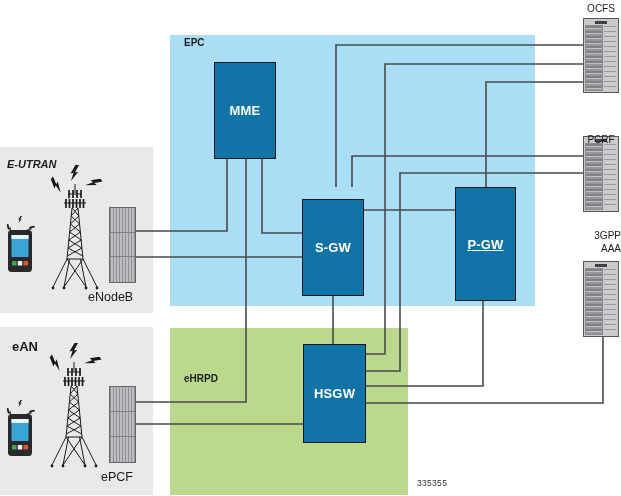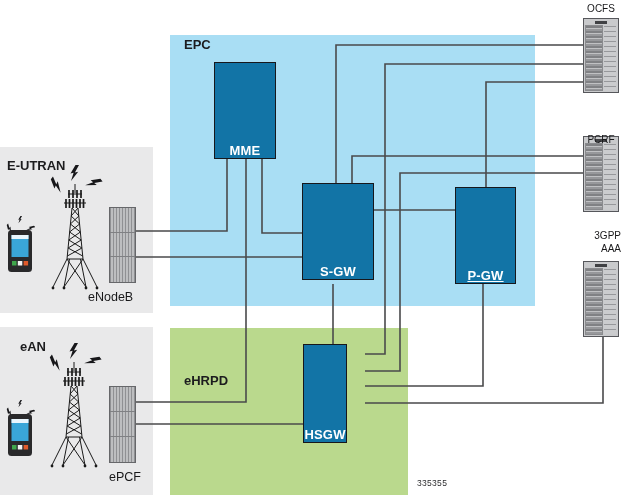--- a/index.html
+++ b/index.html
@@ -5,29 +5,29 @@
   html,body{margin:0;padding:0;background:#fff;}
   .canvas{
     position:relative;width:621px;height:496px;background:#ffffff;overflow:hidden;
     font-family:"Liberation Sans",sans-serif;
   }
   
   .region{position:absolute;z-index:0;}
   .region.access{background:var(--access-bg,#e9e9ea);}
   .region.epc{background:var(--epc-bg,#a9def4);}
   .region.ehrpd{background:var(--ehrpd-bg,#bad98d);}
-  .region-label{position:absolute;z-index:4;font-weight:bold;font-size:13px;color:#1c1c1e;}
+  .region-label{position:absolute;z-index:4;font-weight:bold;font-size:10px;color:#1c1c1e;}
   
   #connection-layer{position:absolute;left:0;top:0;z-index:2;pointer-events:none;}
   #connection-layer polyline{fill:none;stroke:var(--line,#4a4a4b);stroke-width:1.6;}
   
   .node{
     position:absolute;z-index:3;box-sizing:border-box;
     background:var(--node-fill,#1274a6);border:1px solid #17171b;
-    display:flex;align-items:flex-end;justify-content:center;
+    display:flex;align-items:center;justify-content:center;
     color:var(--node-text,#fff);font-weight:bold;font-size:13px;letter-spacing:.2px;
   }
   
   .rack{position:absolute;z-index:3;width:36px;box-sizing:border-box;border:1px solid #56575b;background:#c9cacc;}
   .rack-handle{position:absolute;top:2px;left:11px;width:12px;height:3px;background:#404144;}
   .rack-cols{position:absolute;left:2px;right:2px;top:7px;bottom:2px;display:flex;gap:2px;}
   .rack-col-l{flex:1.3;background:repeating-linear-gradient(180deg,#808184 0 2px,#c0c1c3 2px 3px,#97989b 3px 5px);outline:1px solid #8a8b8e;}
   .rack-col-r{flex:1;background:repeating-linear-gradient(180deg,#97989b 0 1px,#cbccce 1px 5px);}
   
   .rack-v{position:absolute;z-index:3;width:27px;box-sizing:border-box;border:1px solid #66676a;background:#b5b6b8;}
@@ -115,35 +115,35 @@
       <polyline points="486,187 486,82 583,82"></polyline>
       <polyline points="352,187 352,156 583,156"></polyline>
       <polyline points="365,371 400,371 400,173 583,173"></polyline>
       <polyline points="364,210 455,210"></polyline>
       <polyline points="333,284 333,344"></polyline>
       <polyline points="483,284 483,386 365,386"></polyline>
       <polyline points="365,403 603,403 603,337"></polyline>
       <polyline points="136,424 303,424"></polyline>
     </svg>
 
-  <div class="region-label" style="left:7px;top:158px;font-size:13px;">E-UTRAN</div>
-  <div class="region-label" style="left:20px;top:339px;font-size:13px;">eAN</div>
+  <div class="region-label" style="left:7px;top:158px;font-size:11px;font-style:italic;">E-UTRAN</div>
+  <div class="region-label" style="left:12px;top:339px;font-size:13px;">eAN</div>
   <div class="region-label" style="left:184px;top:37px;">EPC</div>
   <div class="region-label" style="left:184px;top:333px;margin-top:40px;">eHRPD</div>
 
   <div class="node" style="left:214px;top:62px;width:62px;height:97px;">
     <span>MME</span>
   </div>
-  <div class="node" style="left:302px;top:183px;width:72px;height:97px;">
+  <div class="node" style="left:302px;top:199px;width:62px;height:97px;">
     <span>S-GW</span>
   </div>
-  <div class="node" style="left:455px;top:187px;width:61px;height:97px;text-decoration:underline;">
+  <div class="node" style="left:455px;top:187px;width:61px;height:114px;text-decoration:underline;">
     <span>P-GW</span>
   </div>
-  <div class="node" style="left:303px;top:344px;width:44px;height:99px;">
+  <div class="node" style="left:303px;top:344px;width:63px;height:99px;">
     <span>HSGW</span>
   </div>
 
   <svg class="pictogram" style="left:5px;top:216px;" width="30" height="62" viewBox="0 0 30 62">
       <use href="#phone"></use>
     </svg>
   <svg class="pictogram" style="left:45px;top:163px;" width="60" height="128" viewBox="0 0 60 128">
       <use href="#tower"></use>
     </svg>
   <svg class="pictogram" style="left:5px;top:400px;" width="30" height="62" viewBox="0 0 30 62">
@@ -157,21 +157,21 @@
     <div class="sec"></div>
       <div class="sec"></div>
       <div class="sec"></div>
   </div>
   <div class="rack-v" style="left:109px;top:386px;height:77px;">
     <div class="sec"></div>
       <div class="sec"></div>
       <div class="sec"></div>
   </div>
   <div class="dev-label" style="left:88px;top:290px;">eNodeB</div>
-  <div class="dev-label" style="left:109px;top:470px;">ePCF</div>
+  <div class="dev-label" style="left:101px;top:470px;">ePCF</div>
 
   <div class="srv-label" style="top:2px;">OCFS</div>
   <div class="rack" style="left:583px;top:18px;height:75px;">
     <div class="rack-handle"></div>
     <div class="rack-cols">
         <div class="rack-col-l"></div>
         <div class="rack-col-r"></div>
       </div>
   </div>
 

